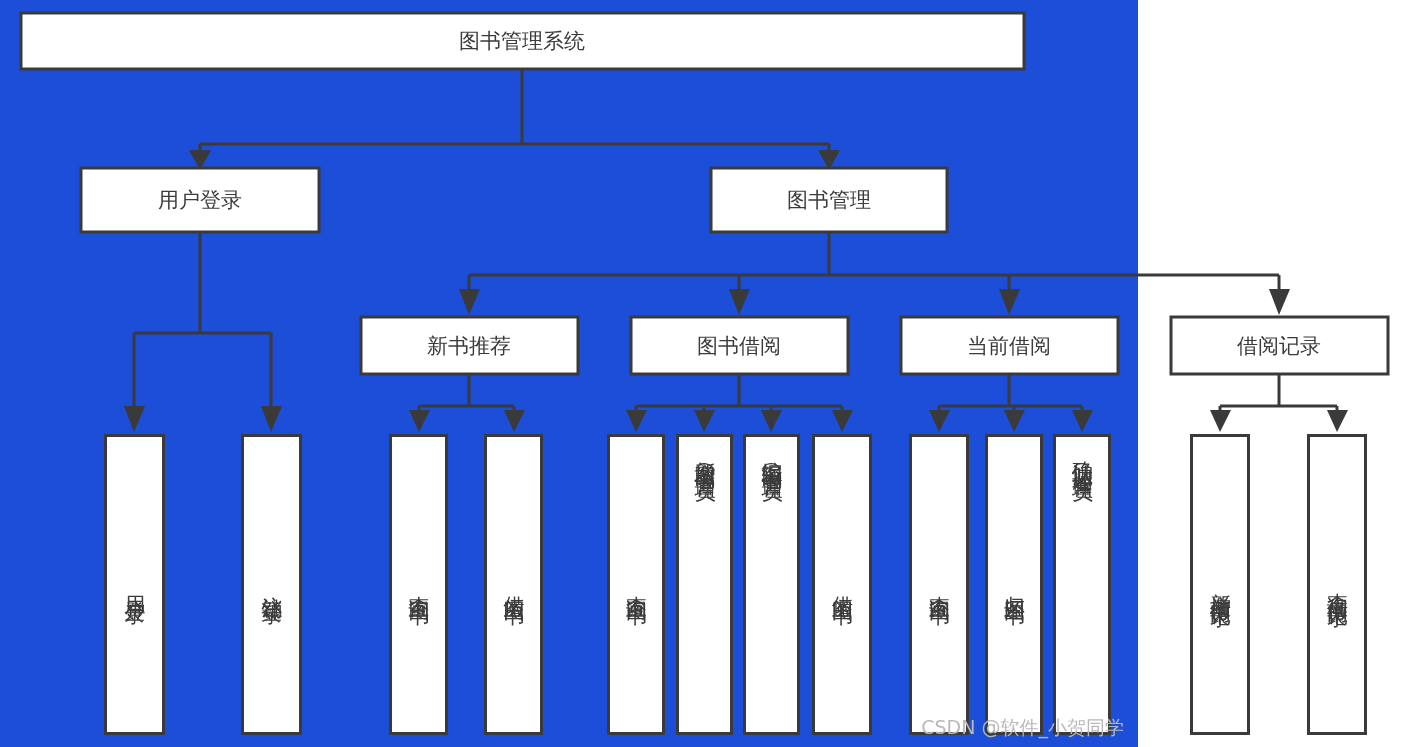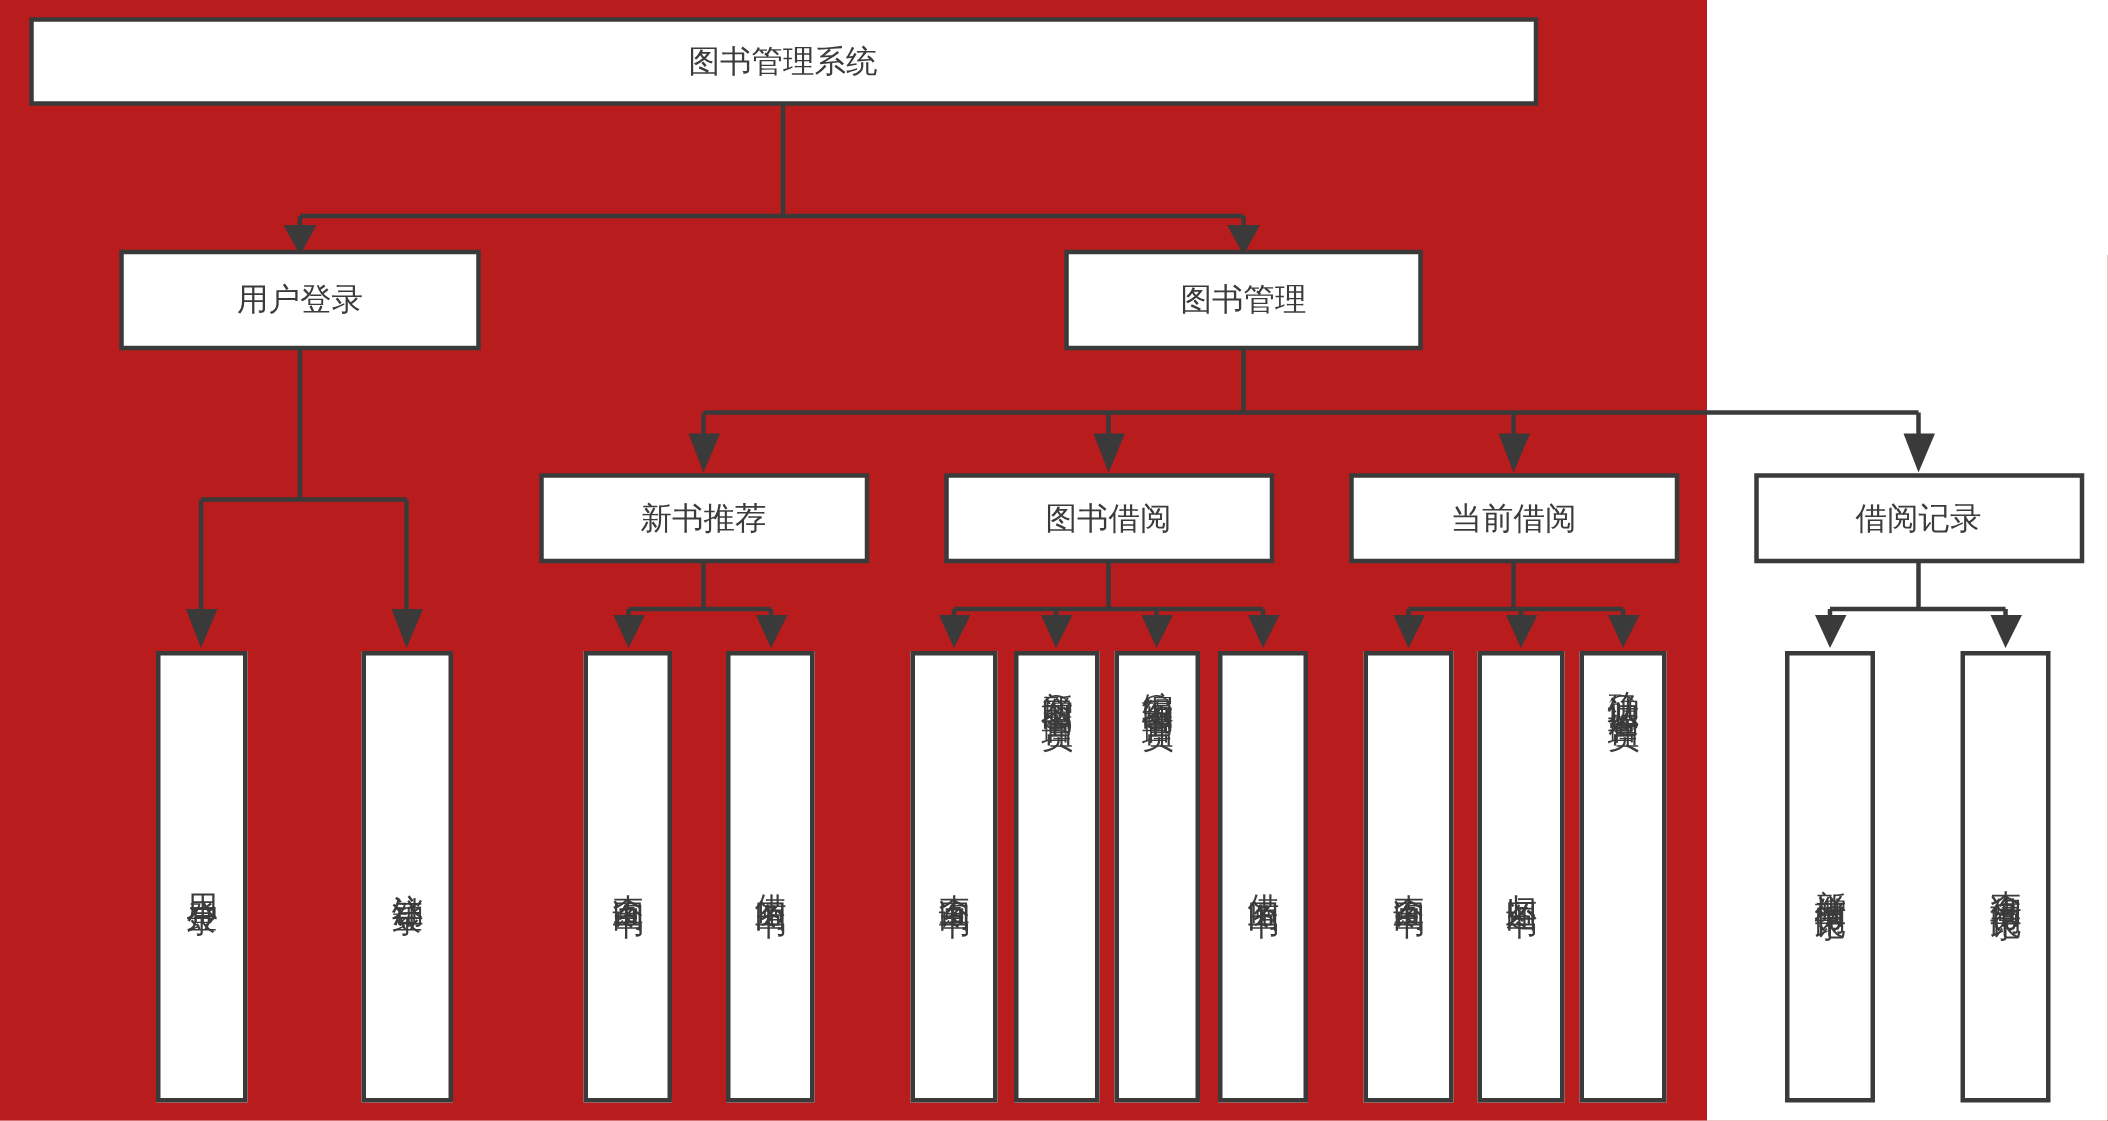--- a/index.html
+++ b/index.html
@@ -10,21 +10,21 @@
   body {
     width: 1405px;
     height: 747px;
     font-family: "DejaVu Sans", "Liberation Sans", sans-serif;
     overflow: hidden;
   }
   #diagram-root {
     position: relative;
     width: 1138px;
     height: 747px;
-    background: #b91c1c;
+    background: #1d4ed8;
   }
   svg.flow {
     position: absolute;
     left: 0;
     top: 0;
     width: 1405px;
     height: 747px;
   }
   .node-rect {
     fill: #ffffff;
@@ -235,14 +235,15 @@
   </div>
 
   <div class="vleaf center-text" style="left:1190px; top:434px; width:60px; height:301px;">
     <span>新增借阅记录</span>
   </div>
 
   <div class="vleaf center-text" style="left:1307px; top:434px; width:60px; height:301px;">
     <span>查询借阅记录</span>
   </div>
 
+  <div class="watermark">CSDN @软件_小贺同学</div>
 
 </div>
 
 </body></html>

